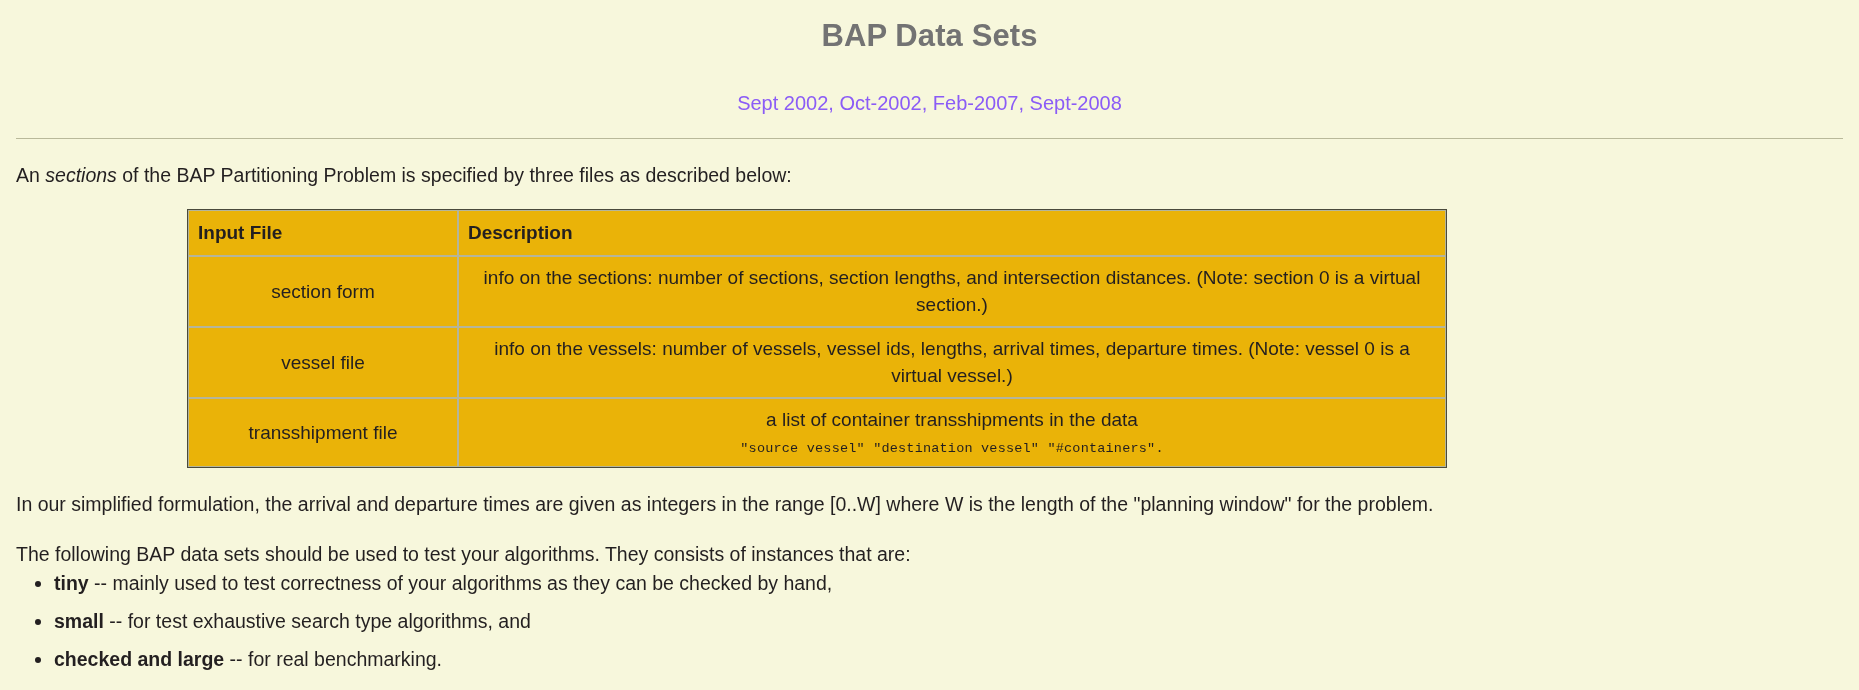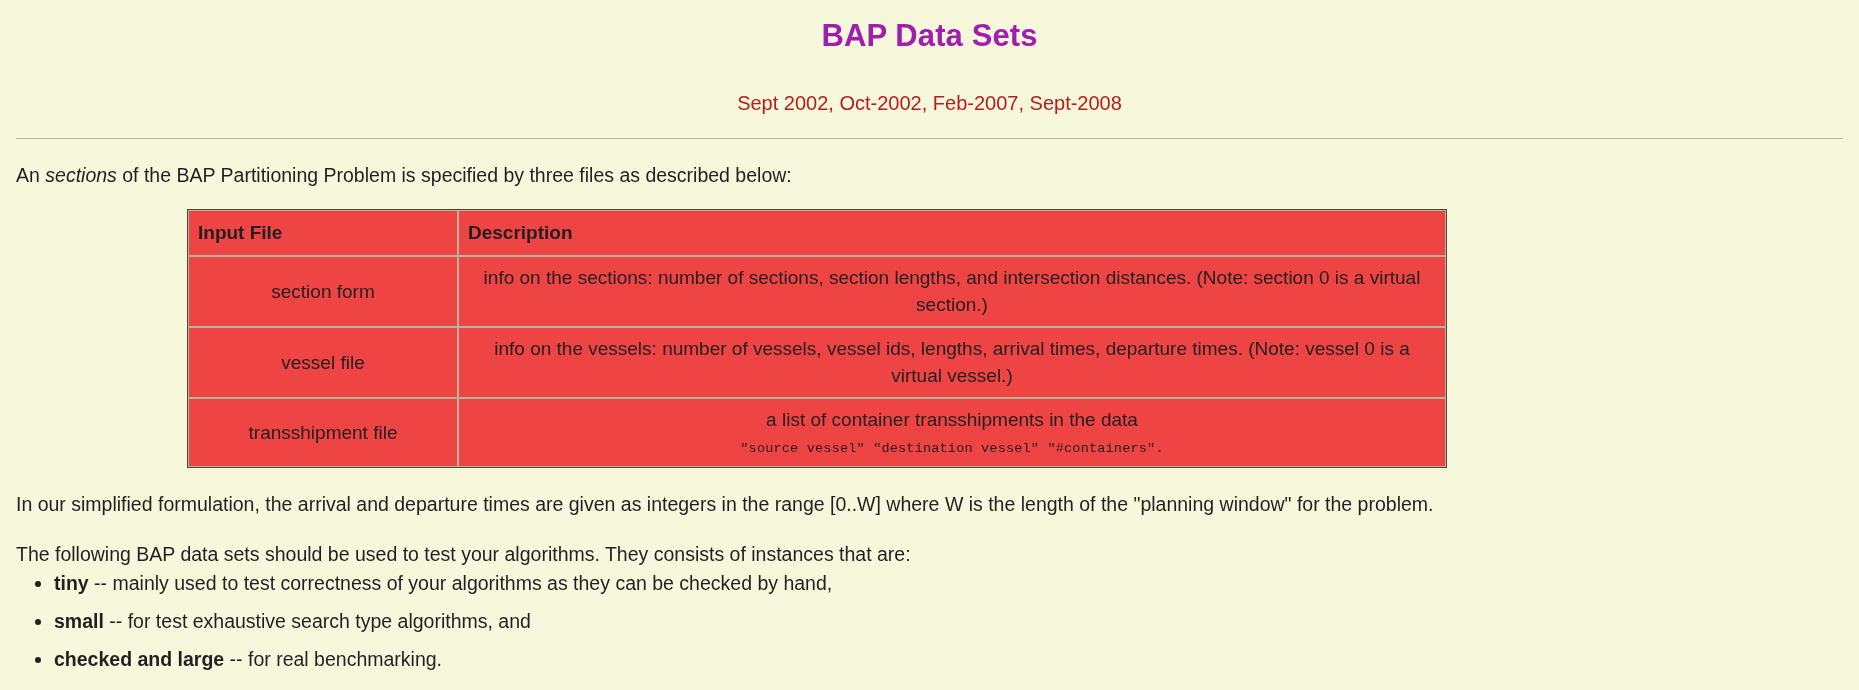--- a/index.html
+++ b/index.html
@@ -21,48 +21,48 @@
     padding: 0 16px 10px 16px;
     box-sizing: border-box;
     width: 1859px;
   }
   h1.doc-title {
     text-align: center;
     font-size: 31px;
     font-weight: bold;
     margin: 14px 0 0 0;
     letter-spacing: 0.1px;
-    color: #a21caf;
+    color: #737373;
   }
   .doc-subtitle {
     text-align: center;
     font-size: 20px;
     margin: 30px 0 0 0;
-    color: #b91c1c;
+    color: #8b5cf6;
   }
   .rule {
     border: none;
     border-top: 1px solid #b9b99a;
     margin: 20px 0 0 0;
     height: 0;
   }
   p.para {
     margin: 22px 0 0 0;
     font-size: 19.5px;
   }
   .tbl-wrap {
     margin: 20px 0 0 0;
     padding-left: 171px;
   }
   table.files {
     border-collapse: separate;
     border-spacing: 0;
     width: 1260px;
     border: 1px solid #4a4a3c;
-    background: #ef4444;
+    background: #eab308;
   }
   table.files th,
   table.files td {
     border: 1px solid #b5b59a;
     padding: 7px 9px;
     vertical-align: middle;
     font-size: 19px;
   }
   table.files thead th {
     font-weight: bold;

